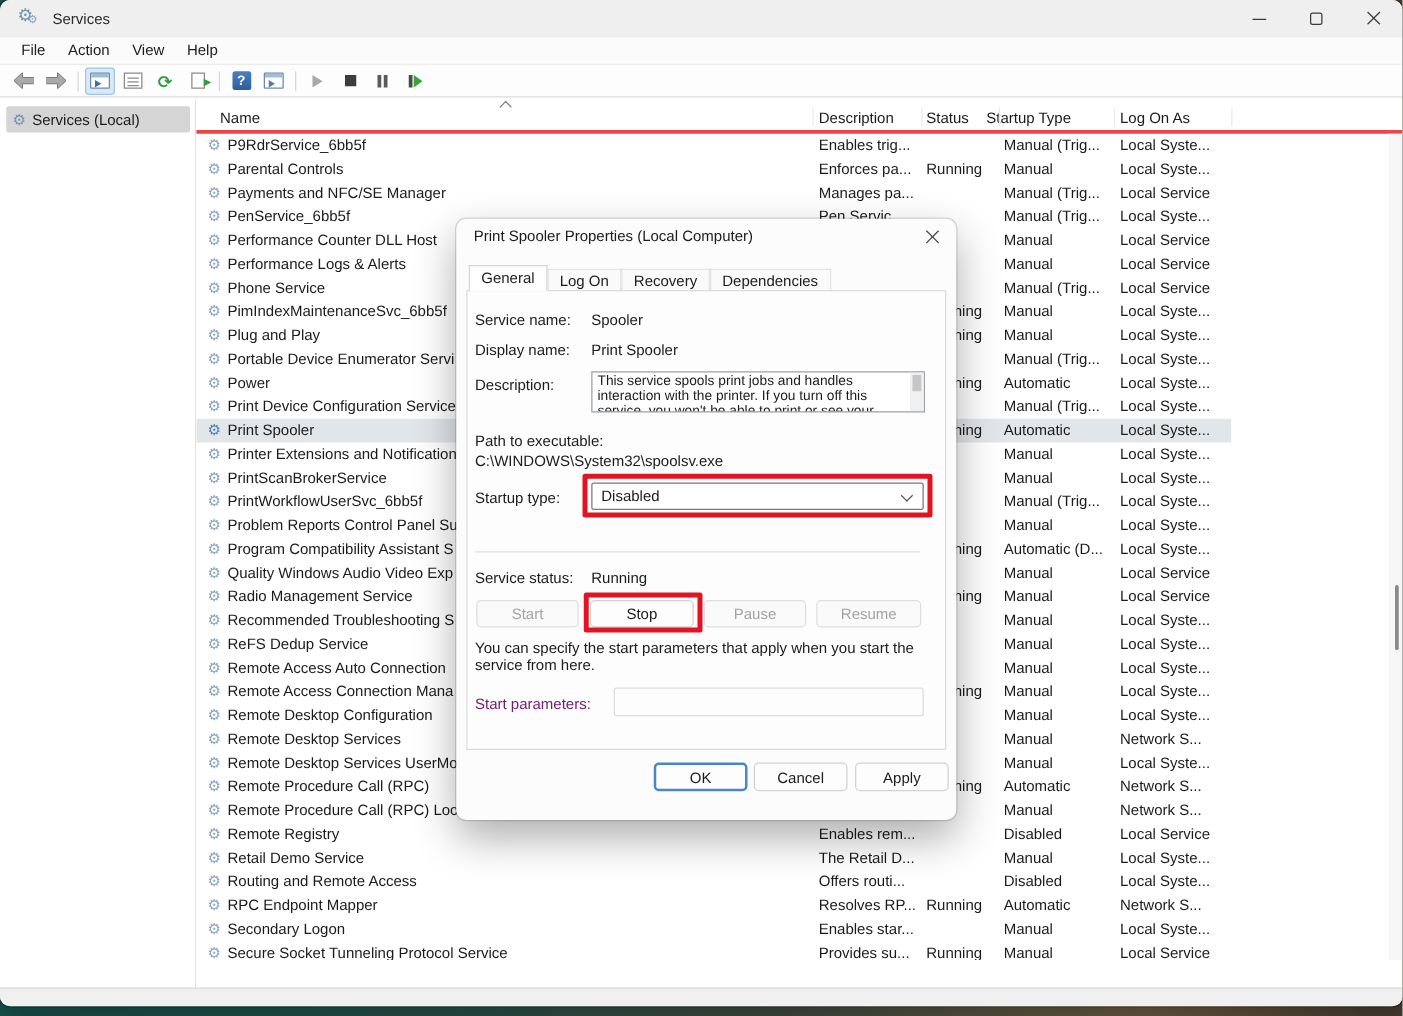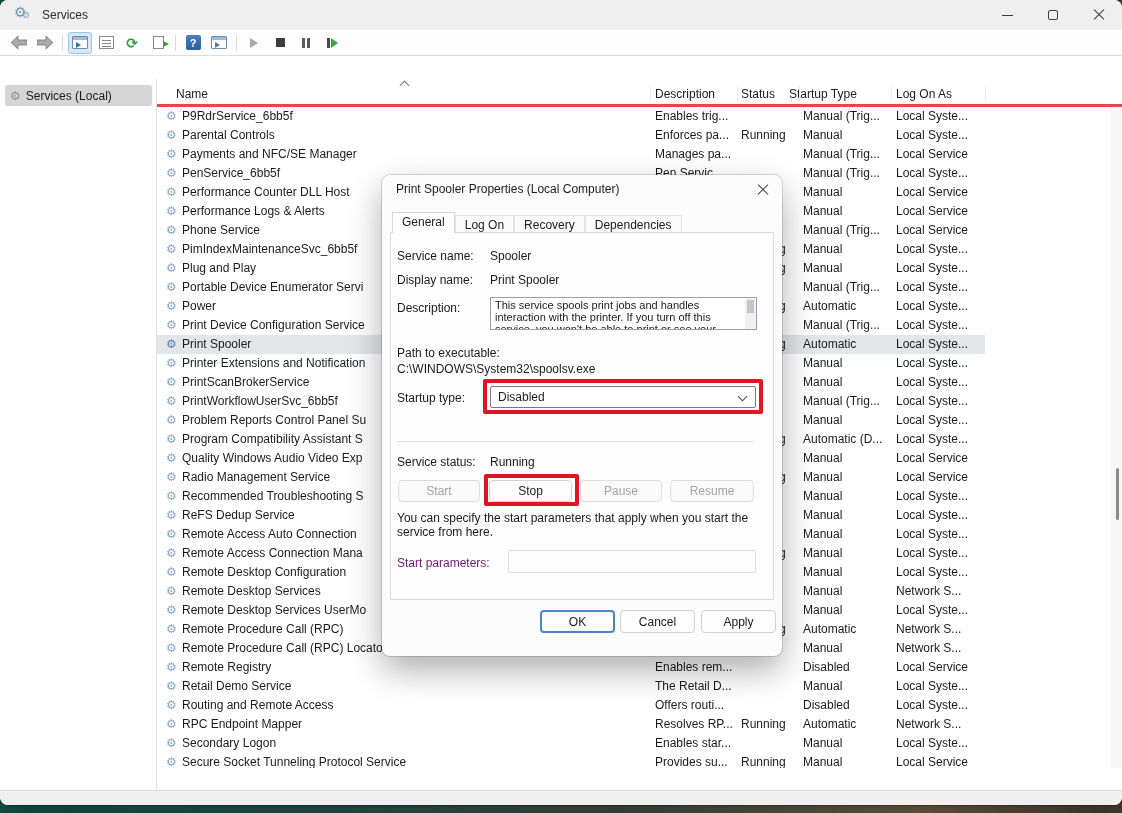--- a/index.html
+++ b/index.html
@@ -79,21 +79,21 @@
   .v-scroll-track { position:absolute; right:0; top:28px; bottom:22px; width:11px; background:#f7f7f7; }
   .v-scroll-thumb { position:absolute; right:3px; top:361px; width:3px; height:52px; background:#8a8a8a; border-radius:2px; }
   
   .view-tabs { position:absolute; left:0; right:0; bottom:0; height:22px; background:#f0f0f0; border-top:1px solid #909090; display:flex; padding-left:2px; }
   .vtab { height:20px; padding:0 14px; line-height:19px; font-size:12px; clip-path:polygon(0 0,100% 0,calc(100% - 8px) 100%,8px 100%); filter:drop-shadow(0 1px 0 #8f8f8f); margin-right:-4px; }
   .vtab.active { background:#fbfbfb; z-index:2; }
   .vtab.inactive { background:#e7e7e7; z-index:1; }
   
   .statusbar { position:absolute; left:0; bottom:0; height:15px; width:100%; background:#f0f0f0; border-top:1px solid #dcdcdc; }
   
-  .dialog { position:absolute; left:382px; top:175px; width:400px; height:481px; background:#fcfcfc; border-radius:8px; box-shadow:0 0 0 1px rgba(0,0,0,.14), 0 14px 34px rgba(0,0,0,.32); z-index:10;padding-left:24px; }
+  .dialog { position:absolute; left:365px; top:175px; width:400px; height:481px; background:#fcfcfc; border-radius:8px; box-shadow:0 0 0 1px rgba(0,0,0,.14), 0 14px 34px rgba(0,0,0,.32); z-index:10;padding-left:24px; }
   .dlg-title { position:absolute; left:14px; top:7px; font-size:12px; color:#1b1b1b; }
   .dlg-close { position:absolute; right:12px; top:8px; width:14px; height:14px; }
   .dlg-close::before,.dlg-close::after { content:""; position:absolute; left:0; top:6px; width:14px; height:1.2px; background:#444; }
   .dlg-close::before{transform:rotate(45deg);} .dlg-close::after{transform:rotate(-45deg);}
   .dlg-tabs { position:absolute; left:10px; top:38px; display:flex; align-items:flex-end; height:20px; }
   .dtab { font-size:12px; padding:2px 9px 2px 9px; color:#1b1b1b; }
   .dtab.active { background:#fff; border:1px solid #d6d6d6; border-bottom:none; height:21px; position:relative; z-index:3; }
   .dtab.inactive { background:#fafafa; border:1px solid #e3e3e3; border-bottom:none; height:18px; }
   .dlg-page { position:absolute; left:8px; top:57px; width:384px; height:368px; background:#fdfdfd; border:1px solid #dcdcdc; }
   .f-label { position:absolute; left:6px; font-size:12px; color:#1b1b1b; }
@@ -134,20 +134,26 @@
         </div>
       <div class="cap-btn">
           <span class="glyph-max"></span>
         </div>
       <div class="cap-btn">
           <span class="glyph-close"></span>
         </div>
     </div>
   </div>
 
+  <div class="menubar">
+    <span class="menu-item">File</span>
+    <span class="menu-item">Action</span>
+    <span class="menu-item">View</span>
+    <span class="menu-item">Help</span>
+  </div>
 
   <div class="toolbar">
     <div class="tb-btn">
       <svg class="nav-arrow" viewBox="0 0 16 13">
           <path d="M7 0 L0 6.5 L7 13 L7 9 H16 V4 H7 Z" fill="#a9a9a9" stroke="#7a7a7a" stroke-width="0.8"></path>
         </svg>
     </div>
     <div class="tb-btn">
       <svg class="nav-arrow" viewBox="0 0 16 13">
           <path d="M9 0 L16 6.5 L9 13 L9 9 H0 V4 H9 Z" fill="#a9a9a9" stroke="#7a7a7a" stroke-width="0.8"></path>

